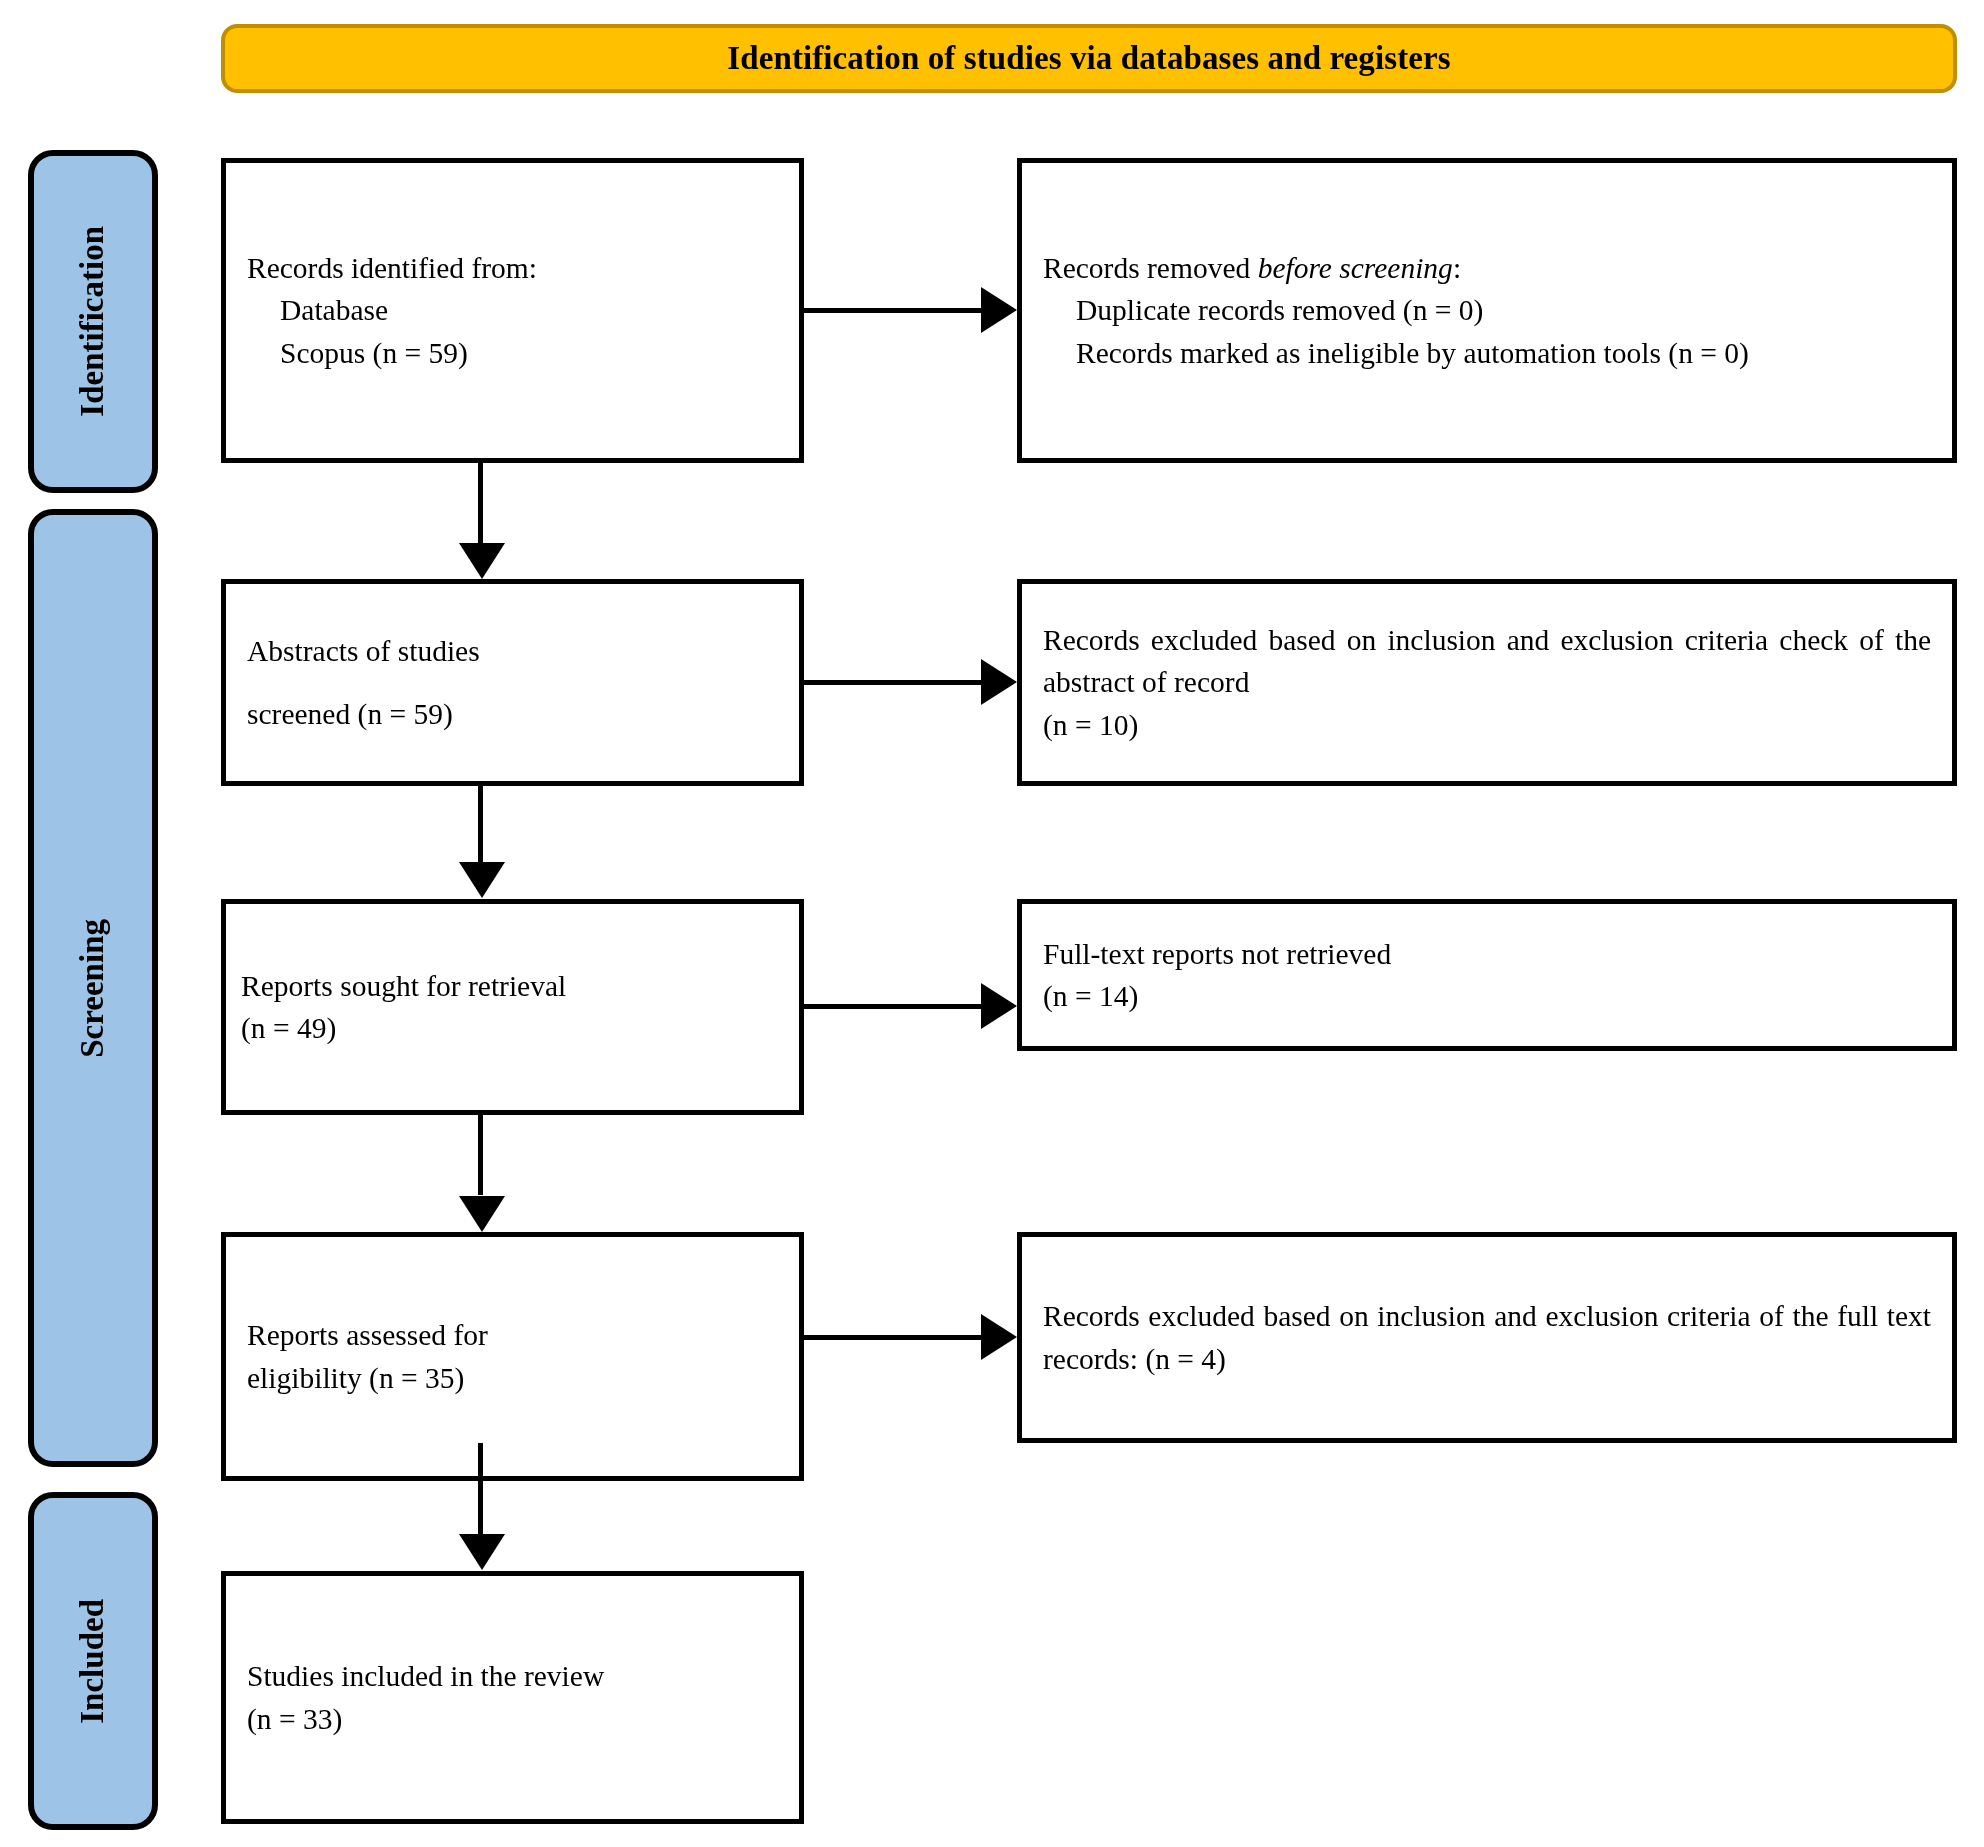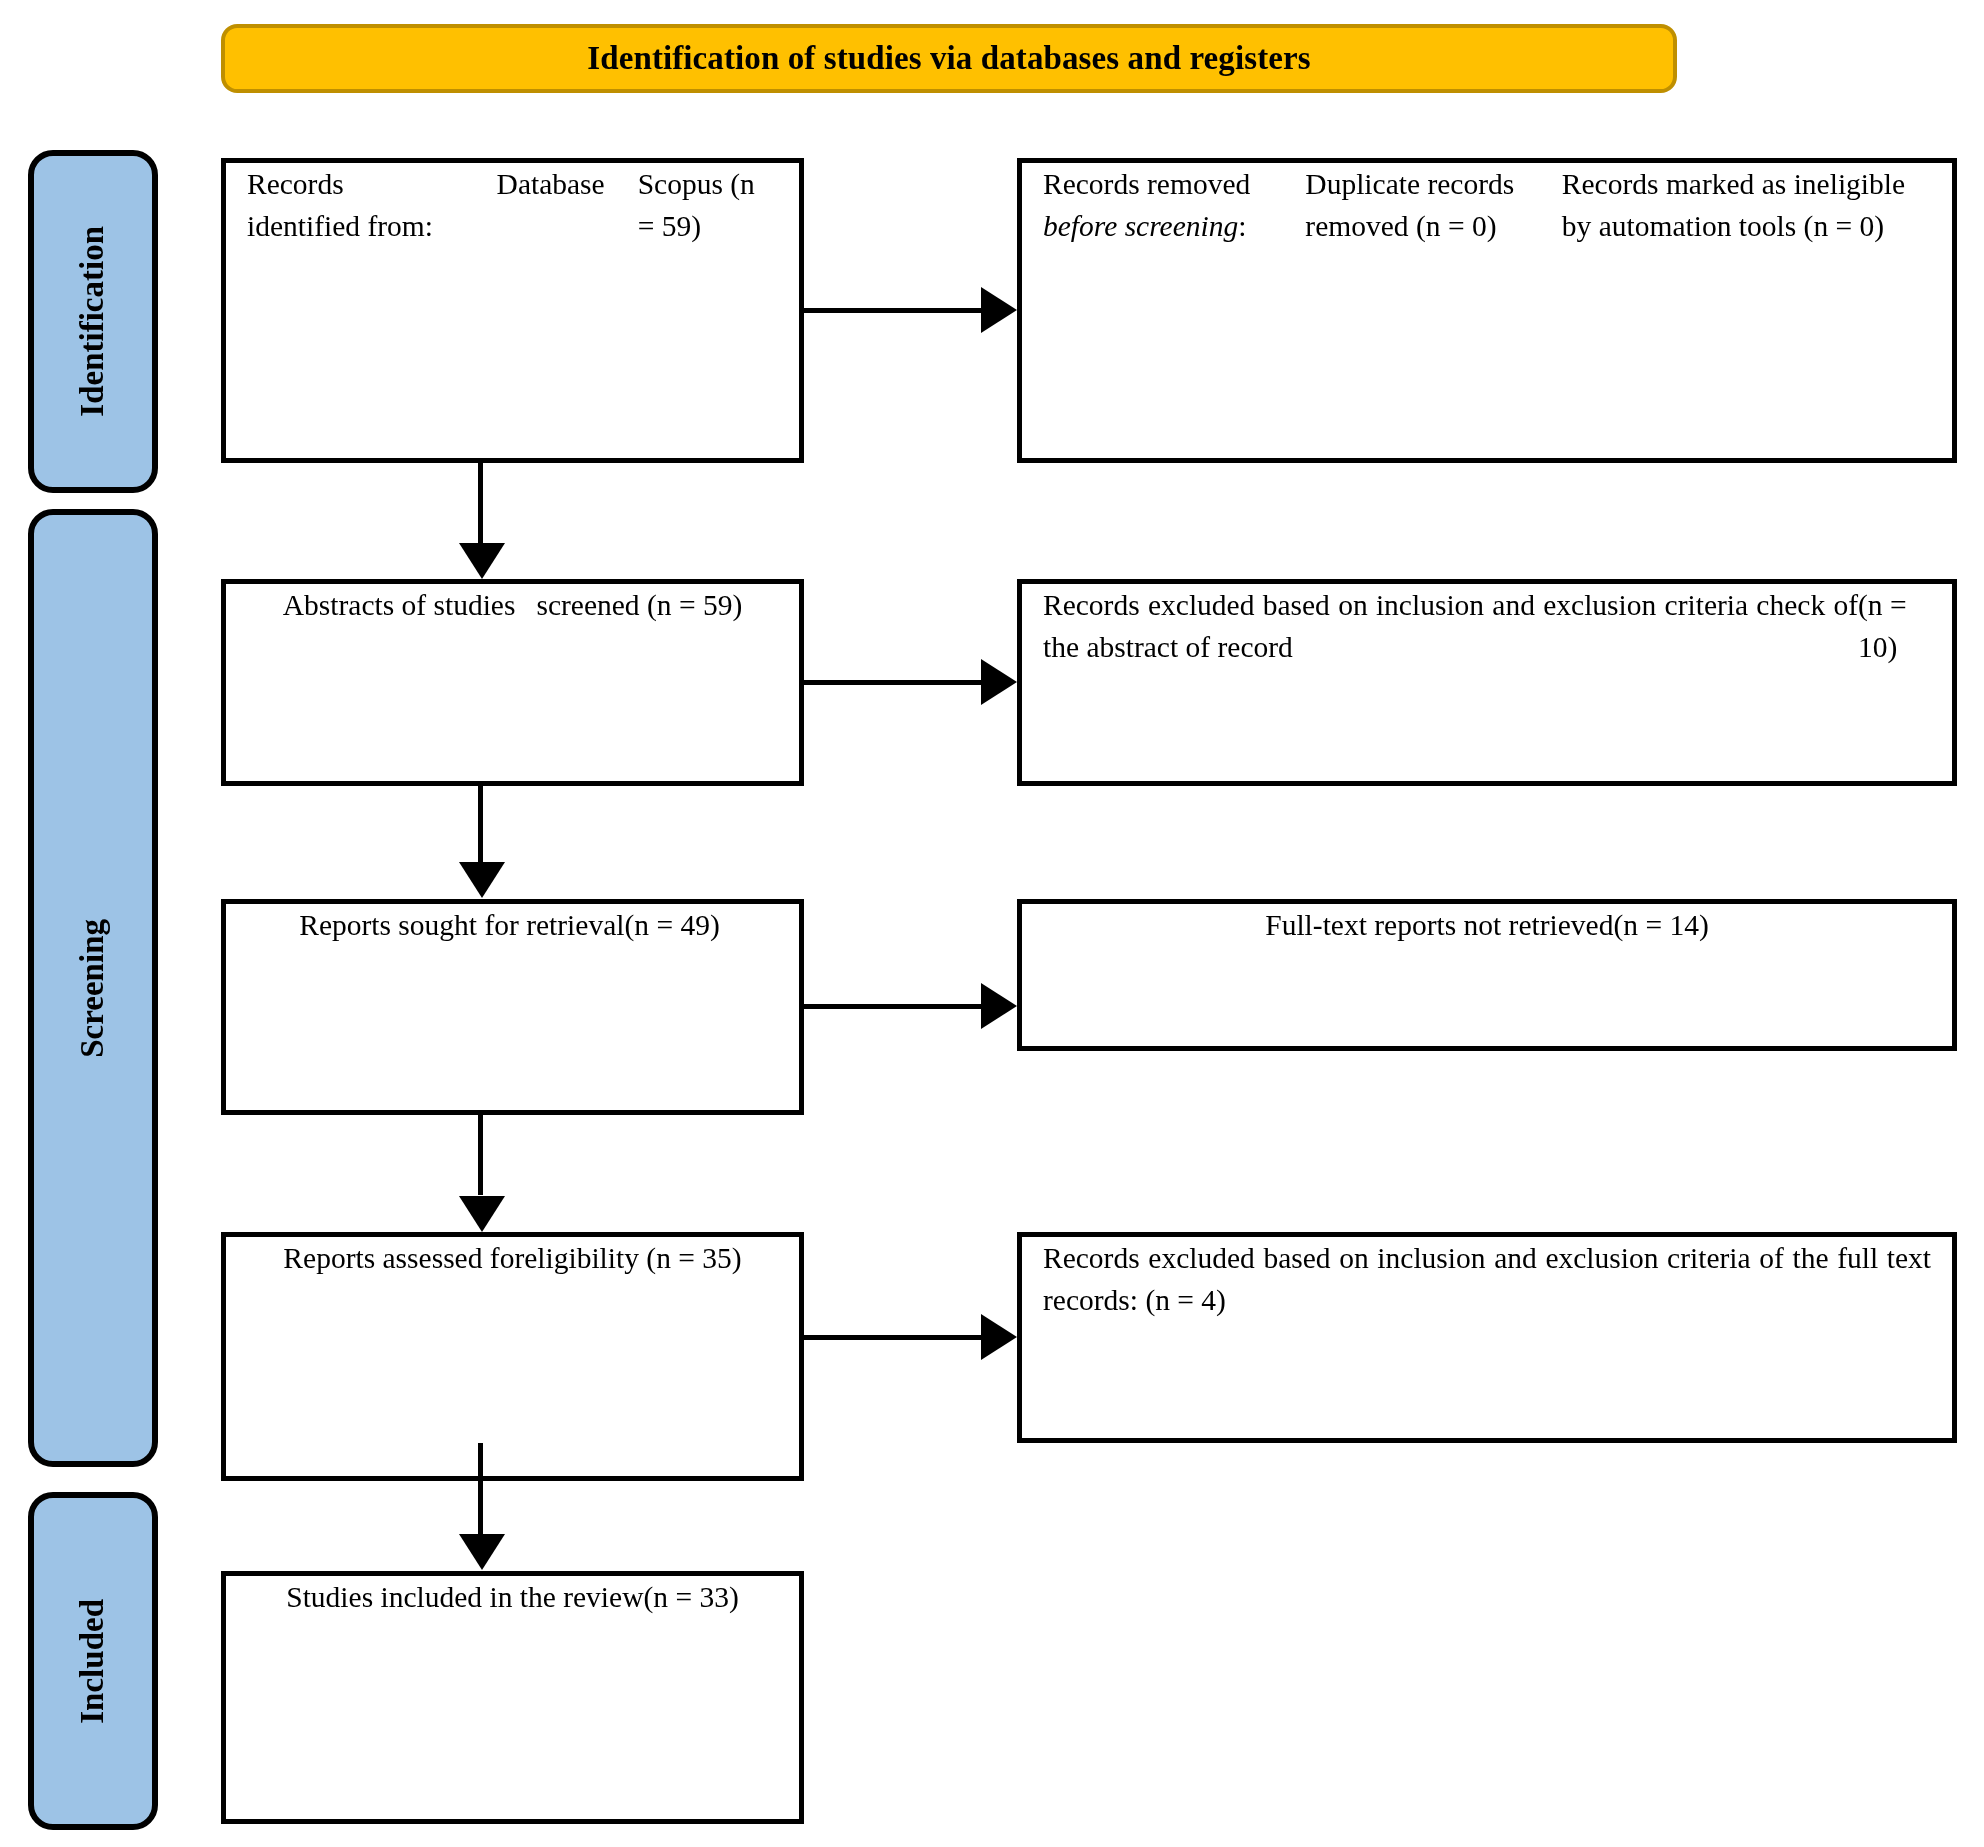--- a/index.html
+++ b/index.html
@@ -17,21 +17,21 @@
     height: 1848px;
     background: #ffffff;
     overflow: hidden;
   }
 
   
   .banner {
     position: absolute;
     left: 221px;
     top: 24px;
-    width: 1456px;
+    width: 1736px;
     height: 69px;
     background: #FFC000;
     border: 4.4px solid #BF8F00;
     border-radius: 16.3px;
     box-sizing: border-box;
     display: flex;
     align-items: center;
     justify-content: center;
   }
   .banner-text {
@@ -70,21 +70,21 @@
   #stage-screening     { top: 509px;  height: 958px; }
   #stage-included      { top: 1492px; height: 338px; }
 
   
   .box {
     position: absolute;
     background: #ffffff;
     border: 5px solid #000000;
     box-sizing: border-box;
     display: flex;
-    flex-direction: row;
+    flex-direction: column;
     justify-content: center;
     padding: 0 21px;
   }
   .box p {
     margin: 0;
     font-family: "Liberation Serif", "DejaVu Serif", serif;
     font-size: 29.5px;
     line-height: 1.43;
     color: #000000;
   }

